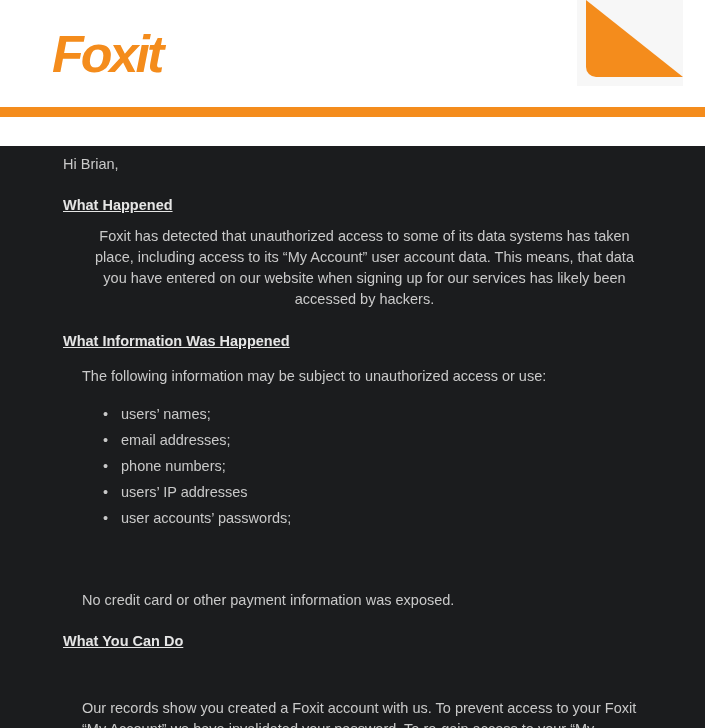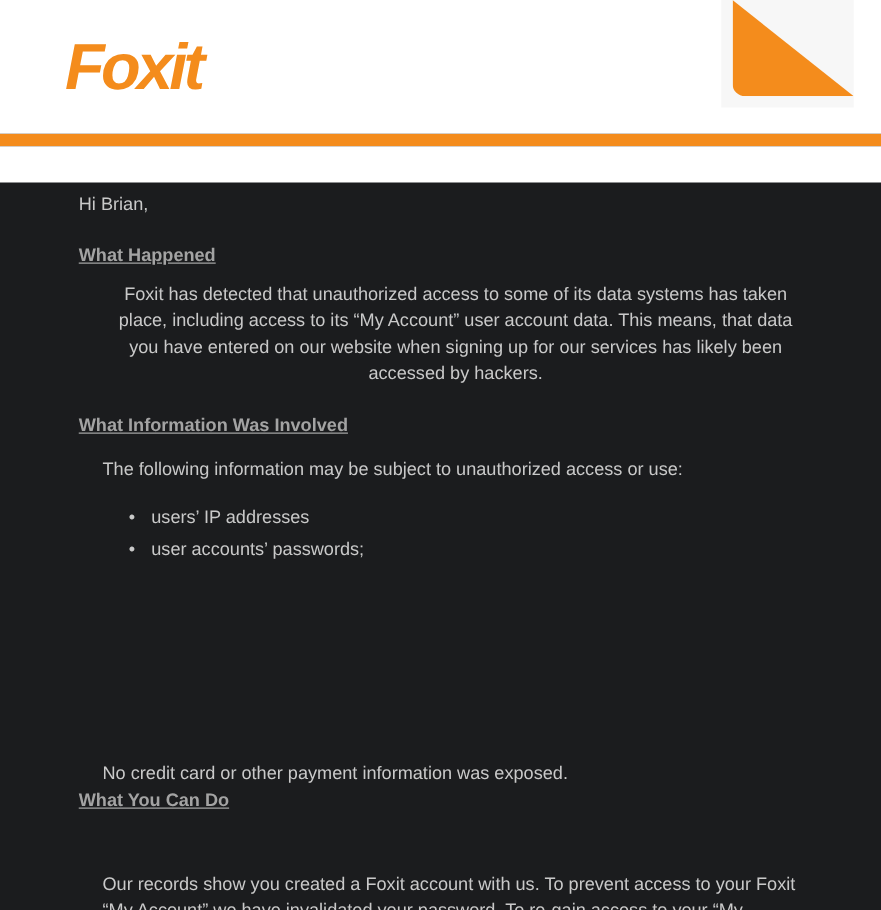--- a/index.html
+++ b/index.html
@@ -6,21 +6,21 @@
   body { width:705px; height:728px; overflow:hidden; background:#1b1c1e; font-family:"Liberation Sans", sans-serif; }
   .header { position:relative; width:705px; height:107px; background:#ffffff;padding-left:27px; }
   .logo { position:absolute; left:52px; top:28px; font-family:"Liberation Sans", sans-serif; font-weight:bold; font-style:italic; font-size:52px; color:#f48c1c; letter-spacing:-3px; line-height:52px; }
   .corner-box { position:absolute; left:577px; top:0; width:106px; height:86px; background:#f7f7f7; }
   .corner-round { position:absolute; left:586px; top:0; width:97px; height:77px; overflow:hidden; border-bottom-left-radius:10px; }
   .corner-round svg { display:block; }
   .orange-bar { width:705px; height:10px; background:#f48c1c; }
   .white-gap { width:705px; height:29px; background:#ffffff; }
   .content { position:relative; color:#c9c9c9; font-size:14.5px; line-height:21px; }
   .greeting { position:absolute; left:63px; top:8px; }
-  .h { position:absolute; left:63px; font-weight:bold; text-decoration:underline; color:#a3a3a3; }
+  .h { position:absolute; left:63px; font-weight:bold; text-decoration:underline; color:#e5e5e5; }
   .p { position:absolute; left:82px; width:565px; }
   ul.list { position:absolute; left:82px; top:258px; margin:0; padding:0 0 0 39px; list-style:none; }
   ul.list li { position:relative; height:26px; line-height:21px; }
   ul.list li::before { content:"•"; position:absolute; left:-18px; top:0; color:#c9c9c9; }
 </style>
 </head>
 <body>
 
 <div class="header">
   <div class="logo">Foxit</div>
@@ -33,25 +33,28 @@
 </div>
 <div class="orange-bar"></div>
 <div class="white-gap"></div>
 
 <div class="content">
   <div class="greeting">Hi Brian,</div>
 
   <div class="h" style="top:49px;">What Happened</div>
   <div class="p" style="top:80px;text-align:center;">Foxit has detected that unauthorized access to some of its data systems has taken place, including access to its “My Account” user account data. This means, that data you have entered on our website when signing up for our services has likely been accessed by hackers.</div>
 
-  <div class="h" style="top:185px;">What Information Was Involved</div>
+  <div class="h" style="top:185px;">What Information Was Happened</div>
   <div class="p" style="top:220px;">The following information may be subject to unauthorized access or use:</div>
 
   <ul class="list">
+    <li>users’ names;</li>
+    <li>email addresses;</li>
+    <li>phone numbers;</li>
     <li>users’ IP addresses</li>
     <li>user accounts’ passwords;</li>
   </ul>
 
-  <div class="p" style="top:444px;margin-top:19px;">No credit card or other payment information was exposed.</div>
+  <div class="p" style="top:444px;">No credit card or other payment information was exposed.</div>
 
   <div class="h" style="top:485px;">What You Can Do</div>
   <div class="p" style="top:516px;margin-top:36px;">Our records show you created a Foxit account with us. To prevent access to your Foxit “My Account” we have invalidated your password. To re-gain access to your “My Account”, please click on the link below to reset your password.</div>
 </div>
 
 </body></html>

